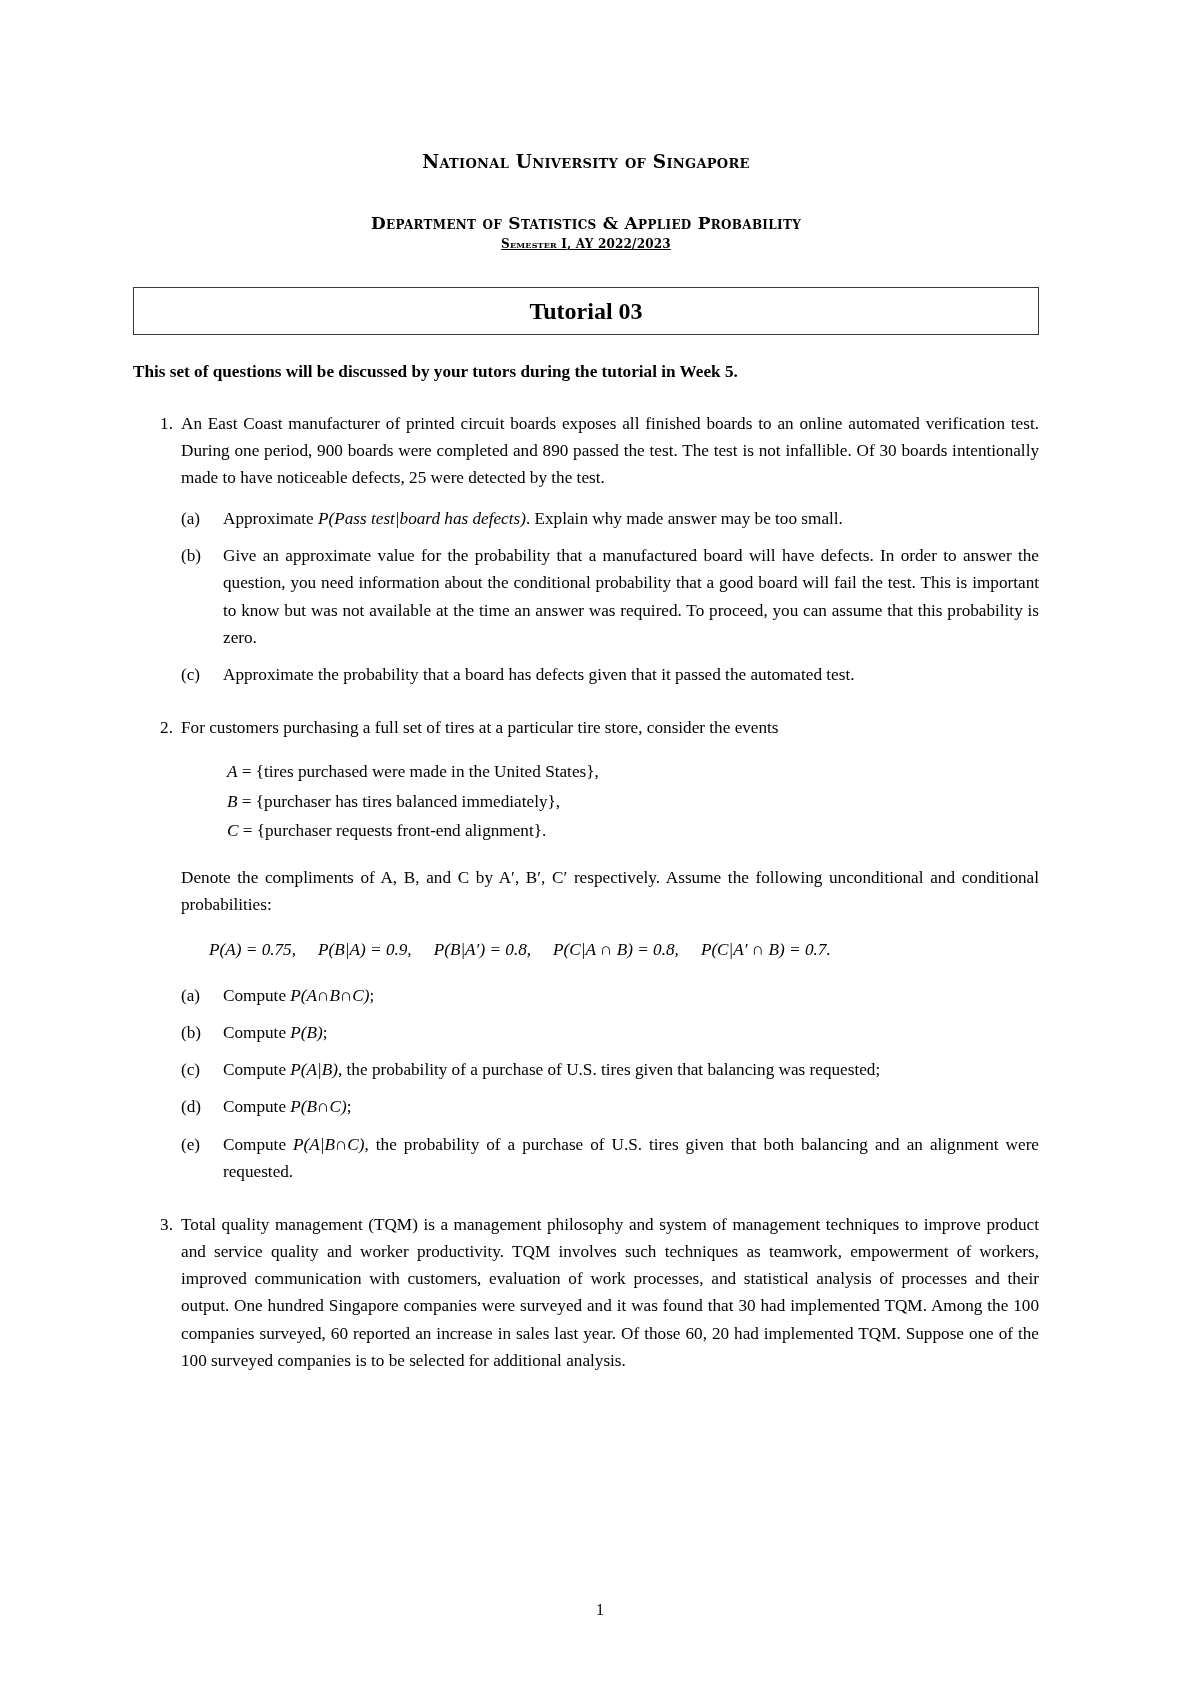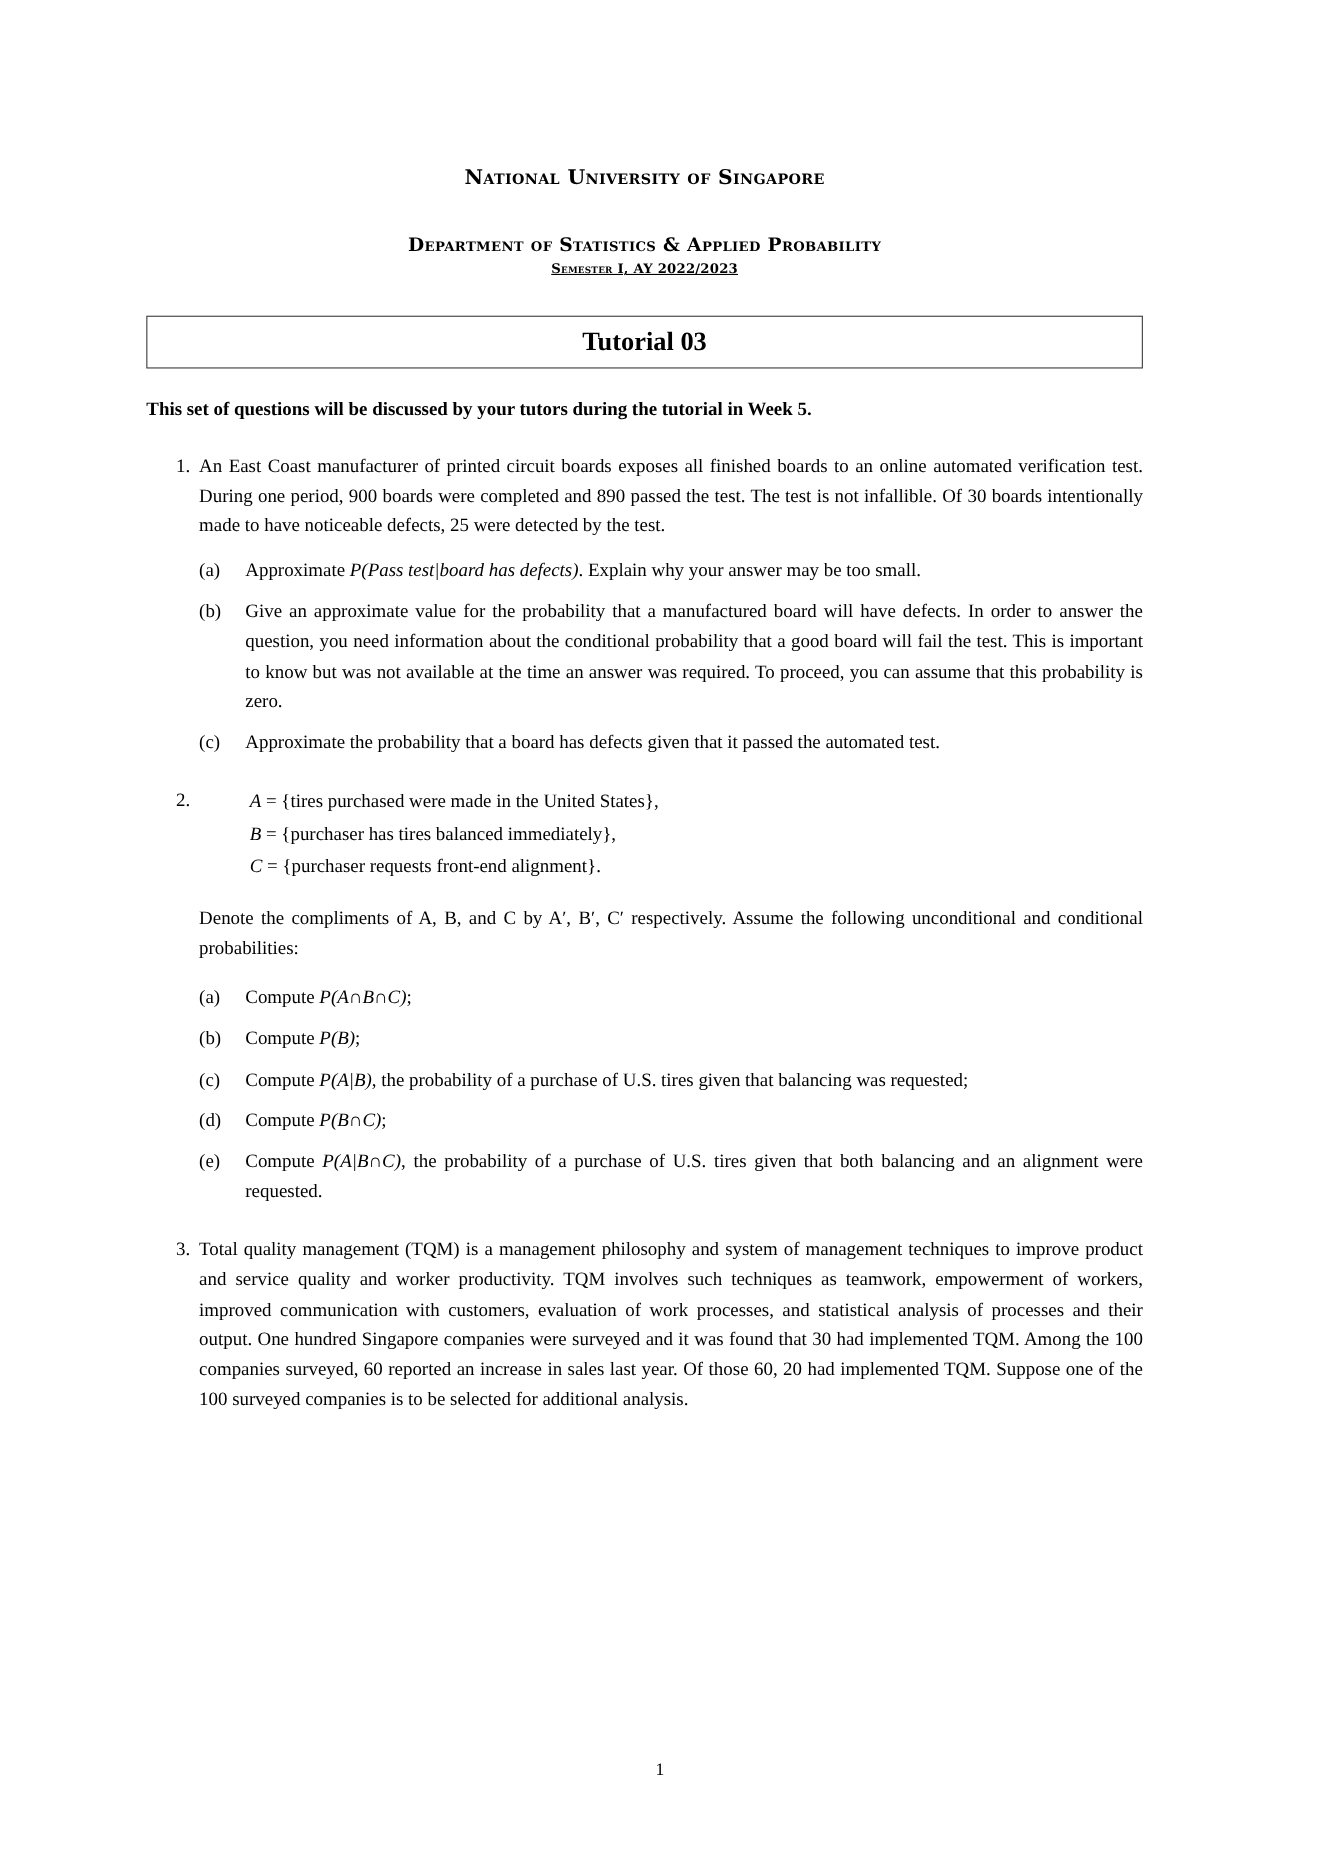--- a/index.html
+++ b/index.html
@@ -197,53 +197,57 @@
 
     <ol class="qlist">
 
       <li class="question">
         <span class="qnum">1.</span>
         <div class="qbody">An East Coast manufacturer of printed circuit boards exposes all finished boards to an online automated verification test. During one period, 900 boards were completed and 890 passed the test. The test is not infallible. Of 30 boards intentionally made to have noticeable defects, 25 were detected by the test.</div>
 
         <ol class="sublist">
           <li class="subitem">
             <span class="sublabel">(a)</span>
-            <div class="subbody"><span>Approximate </span><span class="mvar">P(Pass test|board has defects)</span><span>. Explain why your answer may be too small.</span></div>
+            <div class="subbody"><span>Approximate </span><span class="mvar">P(Pass test|board has defects)</span><span>. Explain why made answer may be too small.</span></div>
           </li>
           <li class="subitem">
             <span class="sublabel">(b)</span>
             <div class="subbody">Give an approximate value for the probability that a manufactured board will have defects. In order to answer the question, you need information about the conditional probability that a good board will fail the test. This is important to know but was not available at the time an answer was required. To proceed, you can assume that this probability is zero.</div>
           </li>
           <li class="subitem">
             <span class="sublabel">(c)</span>
             <div class="subbody">Approximate the probability that a board has defects given that it passed the automated test.</div>
           </li>
         </ol>
       </li>
 
       <li class="question">
         <span class="qnum">2.</span>
+        <div class="qbody">For customers purchasing a full set of tires at a particular tire store, consider the events</div>
 
         <div class="event-defs">
           <div class="event-line">
             <span class="mvar">A</span>
             <span>= {tires purchased were made in the United States},</span>
           </div>
           <div class="event-line">
             <span class="mvar">B</span>
             <span>= {purchaser has tires balanced immediately},</span>
           </div>
           <div class="event-line">
             <span class="mvar">C</span>
             <span>= {purchaser requests front-end alignment}.</span>
           </div>
         </div>
 
         <div class="denote-para">Denote the compliments of A, B, and C by A′, B′, C′ respectively. Assume the following unconditional and conditional probabilities:</div>
 
+        <div class="prob-line">
+          <span class="mvar">P(A) = 0.75,</span><span class="gap"></span><span class="mvar">P(B|A) = 0.9,</span><span class="gap"></span><span class="mvar">P(B|A′) = 0.8,</span><span class="gap"></span><span class="mvar">P(C|A ∩ B) = 0.8,</span><span class="gap"></span><span class="mvar">P(C|A′ ∩ B) = 0.7.</span>
+        </div>
 
         <ol class="sublist" style="margin-top:18px;">
           <li class="subitem">
             <span class="sublabel">(a)</span>
             <div class="subbody"><span>Compute </span><span class="mvar">P(A∩B∩C)</span><span>;</span></div>
           </li>
           <li class="subitem">
             <span class="sublabel">(b)</span>
             <div class="subbody"><span>Compute </span><span class="mvar">P(B)</span><span>;</span></div>
           </li>

